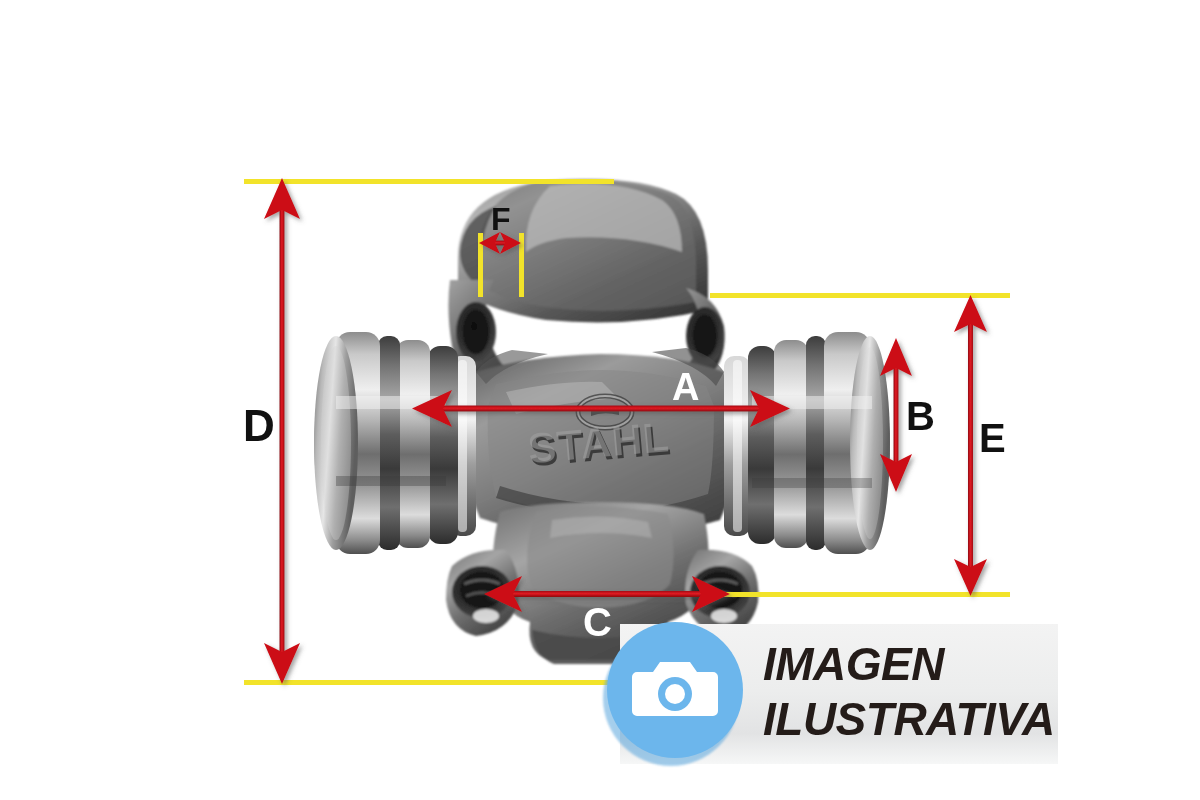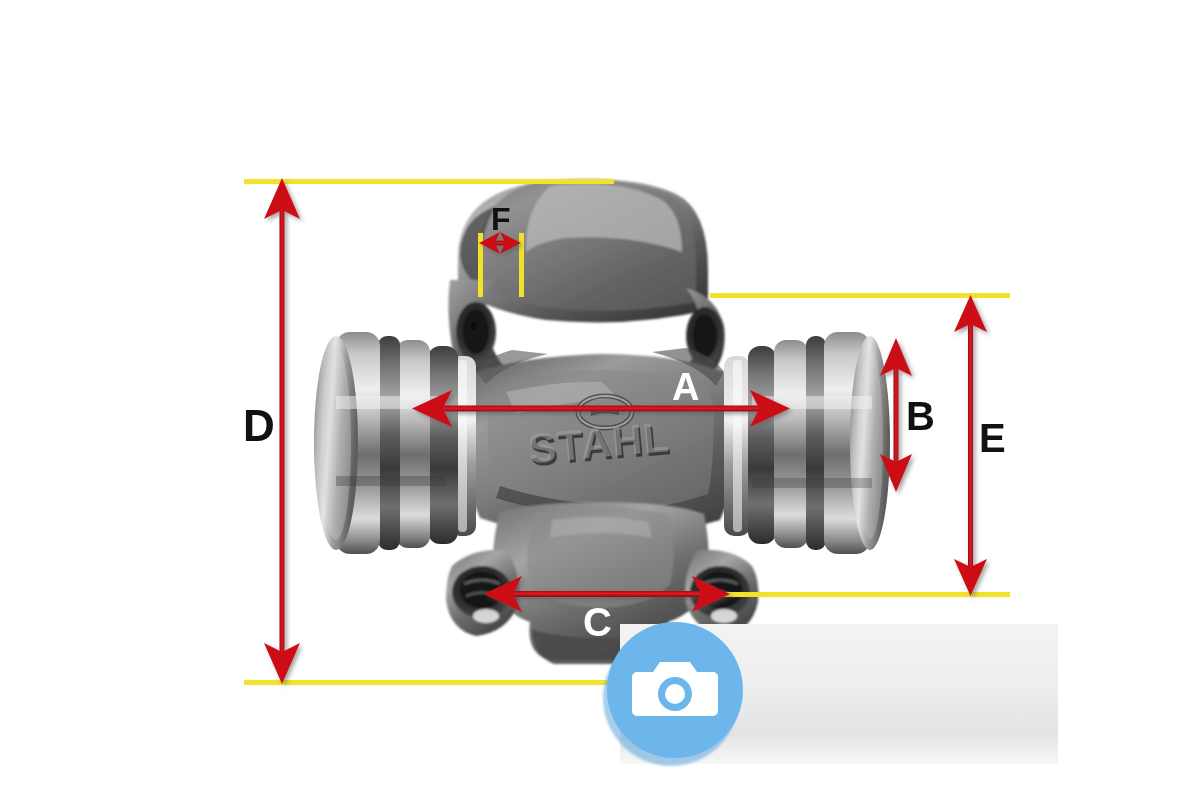--- a/index.html
+++ b/index.html
@@ -353,20 +353,22 @@
 
   <div class="dim-label" style="left:906px; top:396px; font-size:40px;">B</div>
 
   <div class="dim-label white" style="left:672px; top:368px; font-size:38px;">A</div>
 
   <div class="dim-label white" style="left:583px; top:602px; font-size:40px;">C</div>
 
   <div class="dim-label" style="left:491px; top:203px; font-size:32px;">F</div>
 
   <div class="badge">
+    <div class="badge-text" style="top:14px;">IMAGEN</div>
+    <div class="badge-text" style="top:69px;">ILUSTRATIVA</div>
   </div>
 
   <div class="cam-wrap">
     <div class="cam-shadow"></div>
     <div class="cam-circle"></div>
     <svg class="cam-glyph" viewBox="0 0 136 136" xmlns="http://www.w3.org/2000/svg" aria-hidden="true">
       <path d="M30,50 h16 l7,-10 h30 l7,10 h16 a5,5 0 0 1 5,5 v34 a5,5 0 0 1 -5,5
                h-76 a5,5 0 0 1 -5,-5 v-34 a5,5 0 0 1 5,-5 z" fill="#ffffff"></path>
       <circle cx="68" cy="72" r="17" fill="#6cb6ec"></circle>
       <circle cx="68" cy="72" r="10" fill="#ffffff"></circle>

